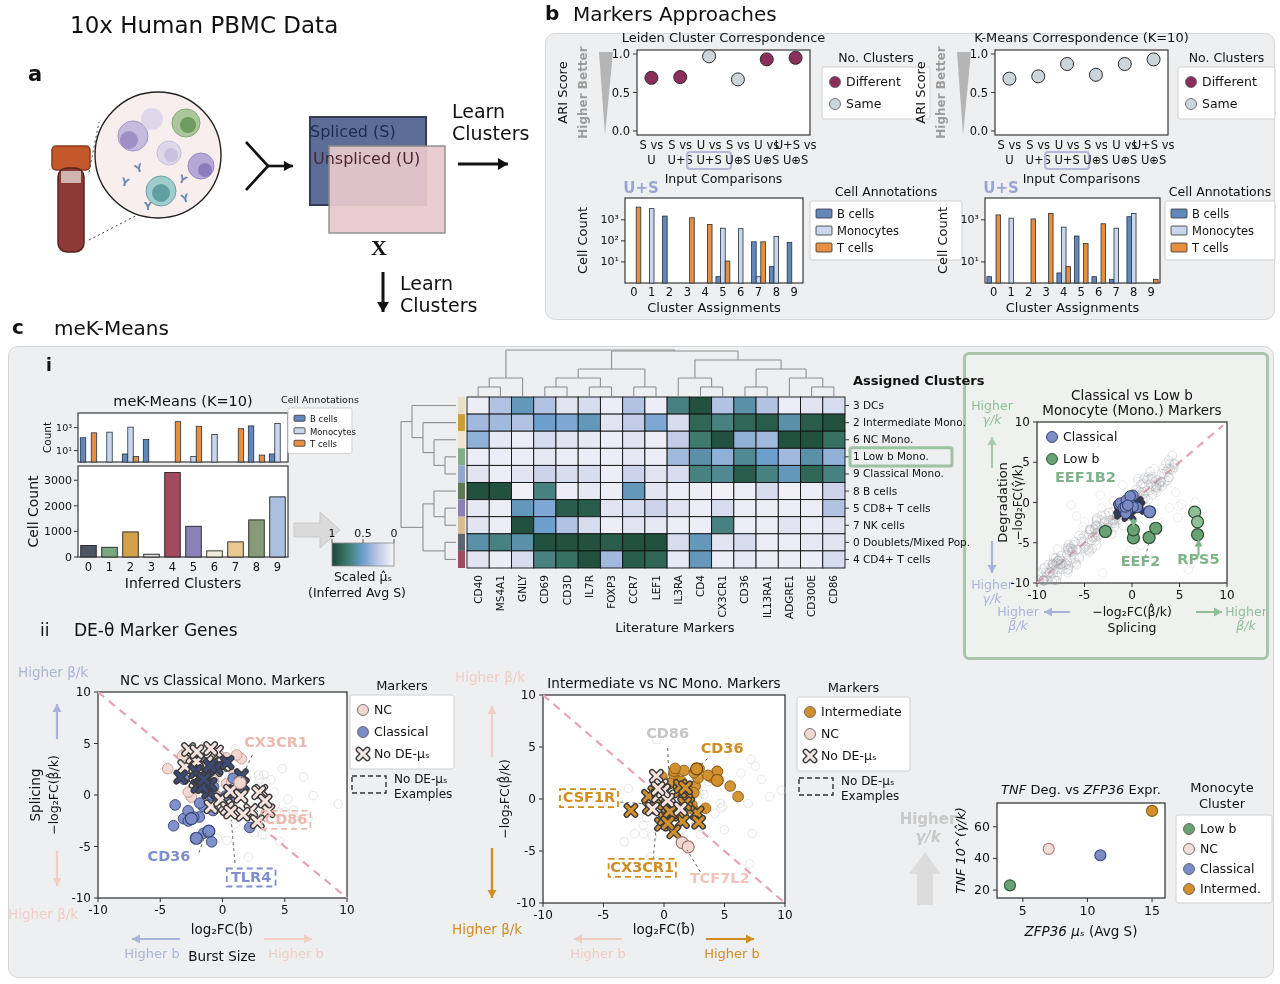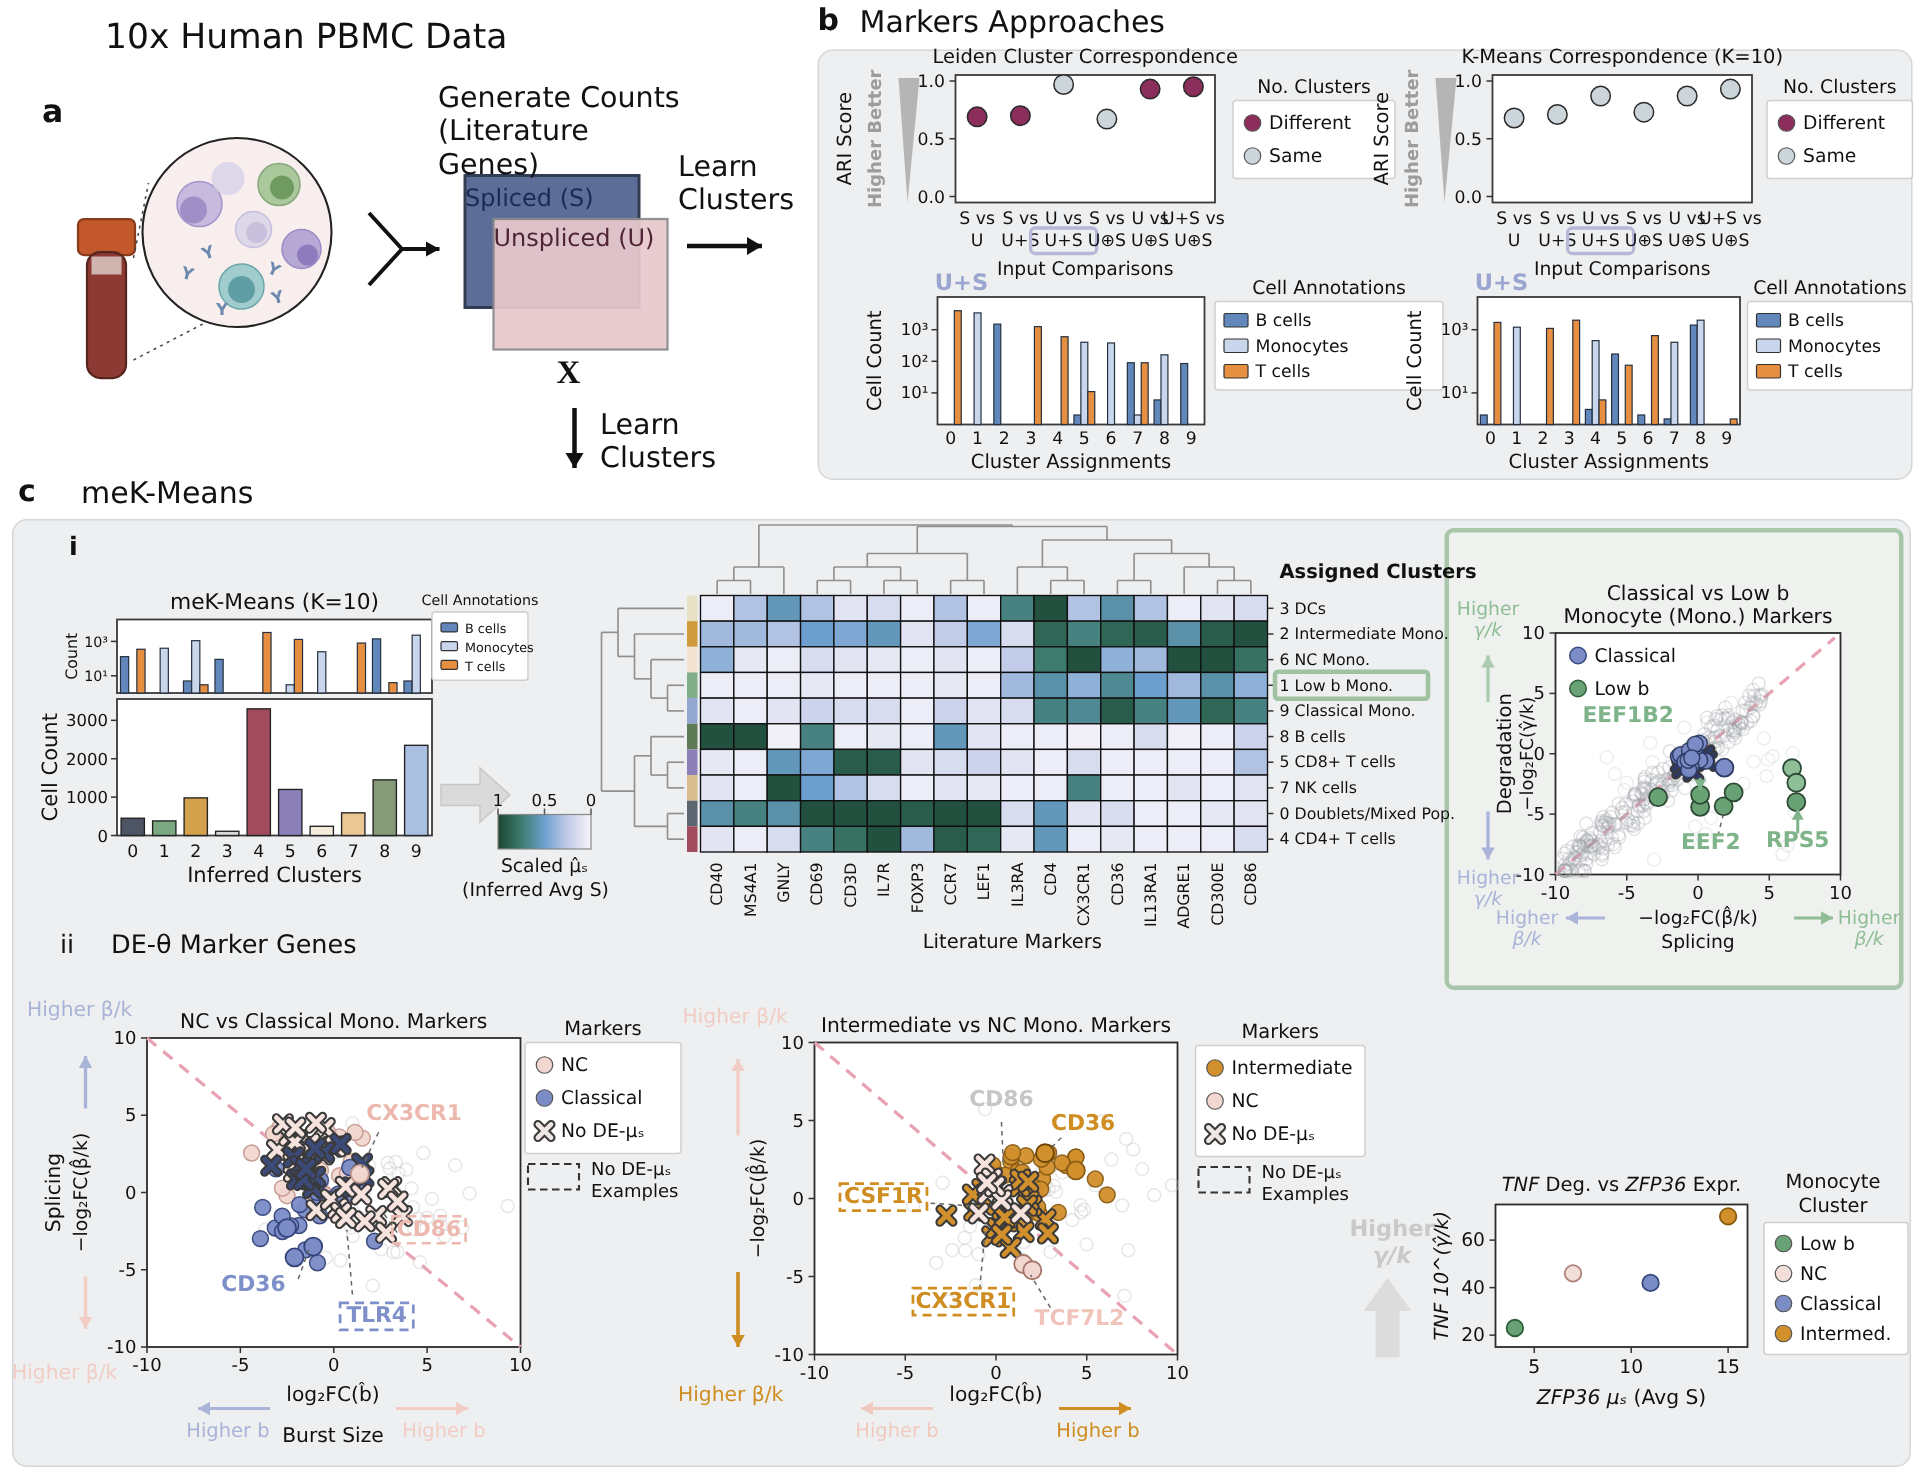--- a/index.html
+++ b/index.html
@@ -1474,24 +1474,22 @@
         <circle cx="1189" cy="889" r="5.5" fill="#d2902c" stroke="#555" stroke-width="0.8"></circle>
         <text x="1200" y="893" font-size="12.5" fill="#111" text-anchor="start">Intermed.</text>
         <text x="928" y="824" font-size="15" fill="#c9c9c9" text-anchor="middle" font-weight="bold">Higher</text>
         <text x="928" y="842" font-size="15" fill="#c9c9c9" text-anchor="middle" font-weight="bold" font-style="italic">γ/k</text>
         <polygon points="917,905 933,905 933,874 941,874 925,852 909,874 917,874" fill="#dcdcdc"></polygon>
       </g>
     </svg>
 
   <div class="txt ctr" style="left:70px;top:12px;width:330px;font-size:23px;">10x Human PBMC Data</div>
   <div class="txt" style="left:28px;top:62px;font-size:21px;font-weight:bold;">a</div>
-  <div class="txt ctr" style="left:292px;top:54px;width:170px;font-size:19px;">Generate Counts
-(Literature Genes)</div>
   <div class="txt ctr" style="left:310px;top:123px;width:116px;font-size:16px;color:#1b2b52;">Spliced (S)</div>
-  <div class="txt ctr" style="left:329px;top:150px;width:116px;font-size:16px;color:#4f2433;">Unspliced (U)</div>
+  <div class="txt ctr" style="left:313px;top:150px;width:116px;font-size:16px;color:#4f2433;">Unspliced (U)</div>
   <div class="txt" style="left:371px;top:235px;font-size:22px;font-weight:bold;font-family:'Liberation Serif',serif;">X</div>
   <div class="txt" style="left:452px;top:100px;width:80px;font-size:19px;">Learn
 Clusters</div>
   <div class="txt" style="left:400px;top:272px;width:90px;font-size:19px;">Learn
 Clusters</div>
 
   <div class="txt" style="left:545px;top:2px;font-size:20px;font-weight:bold;">b</div>
   <div class="txt" style="left:573px;top:3px;font-size:20px;">Markers Approaches</div>
 
   <div class="txt" style="left:12px;top:316px;font-size:20px;font-weight:bold;">c</div>

